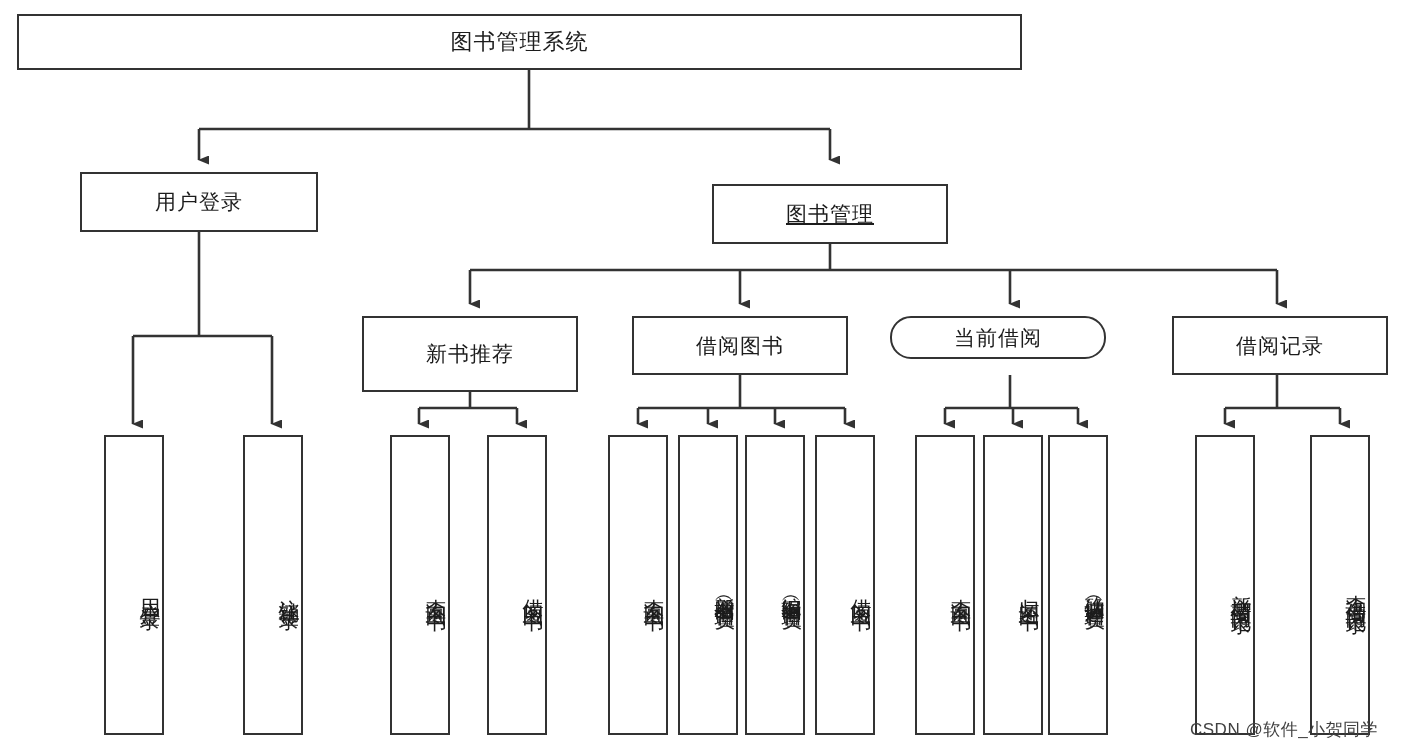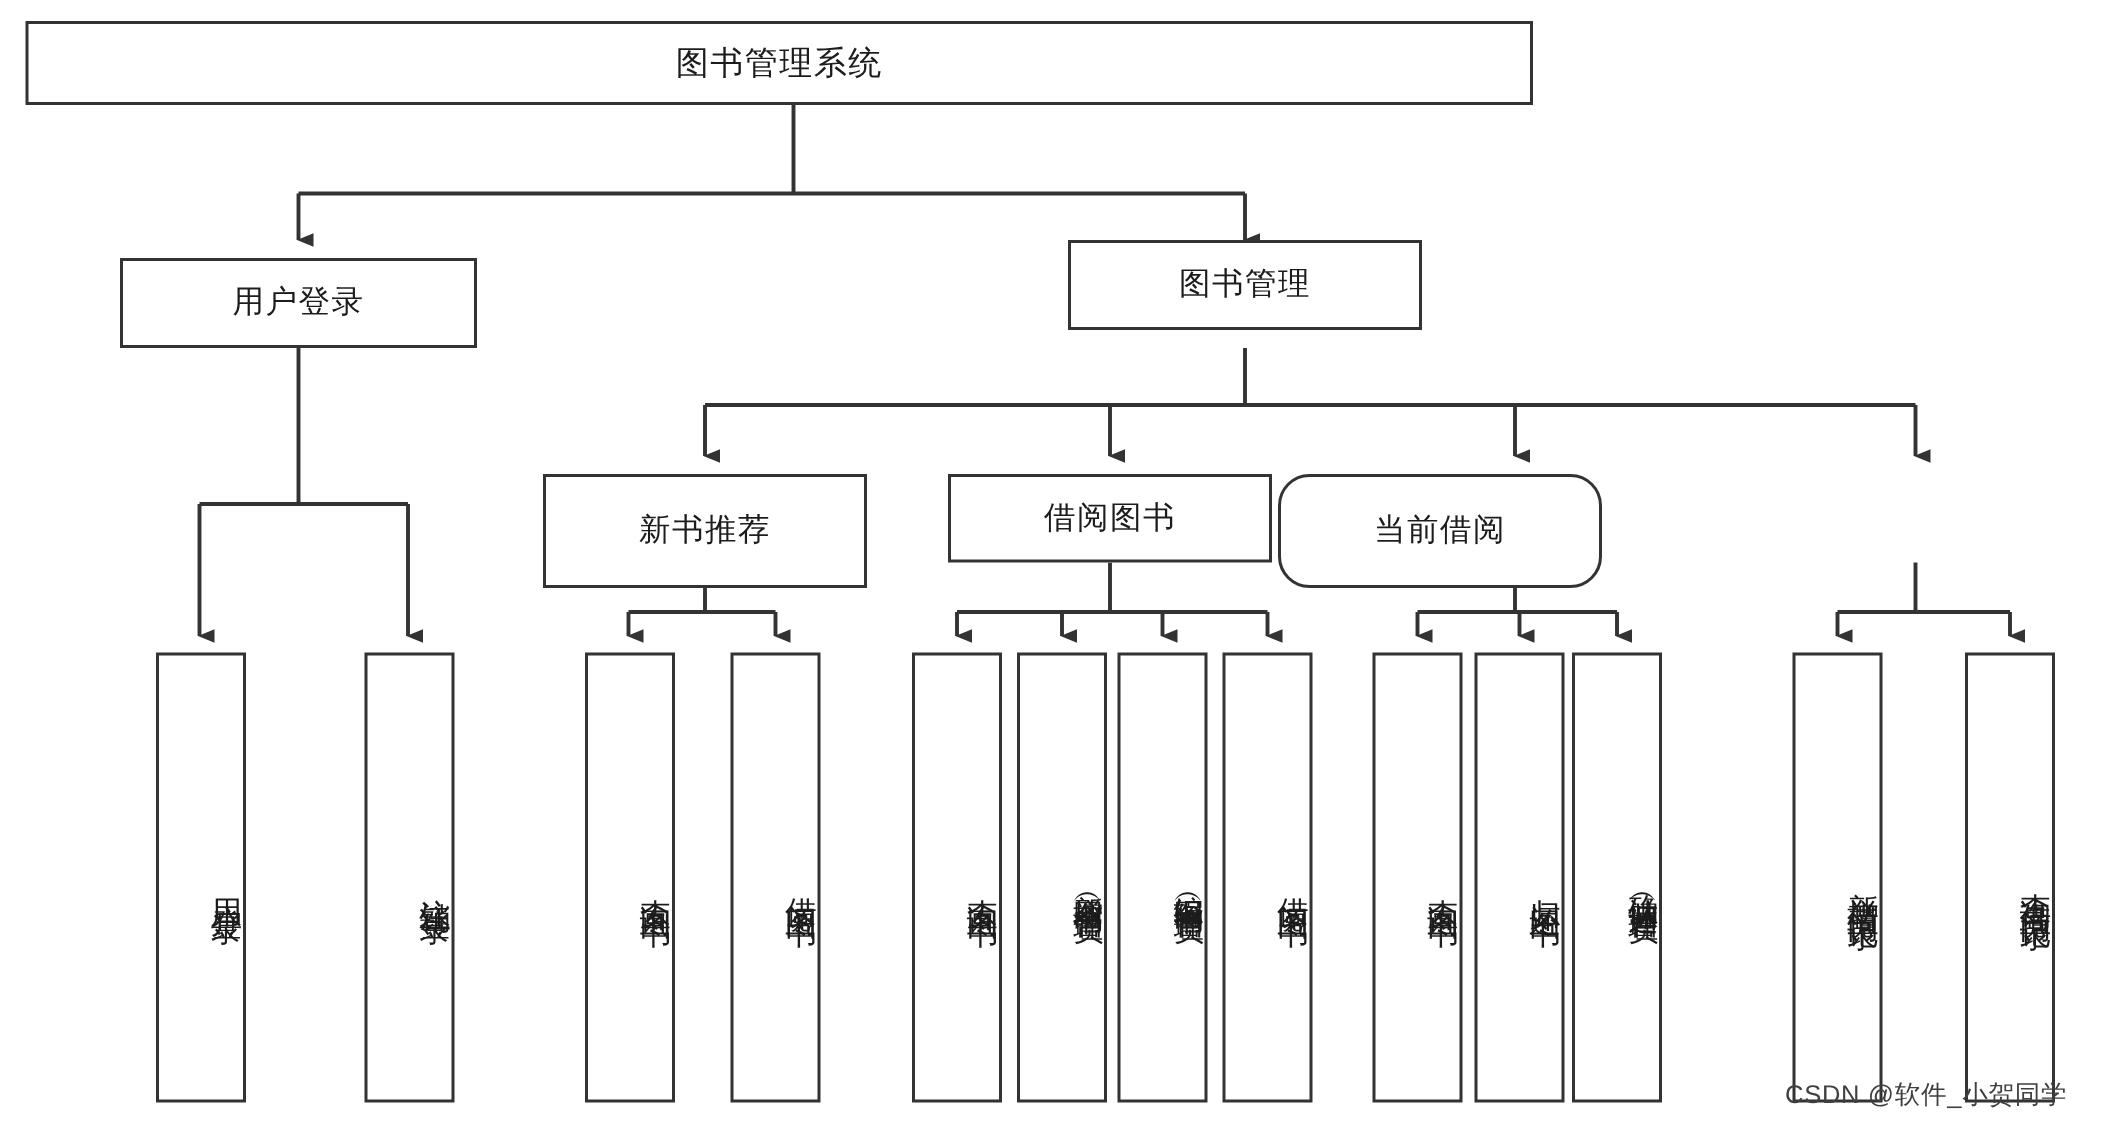--- a/index.html
+++ b/index.html
@@ -124,32 +124,35 @@
     </g>
   </svg>
 
   <div class="node horiz root" id="node-root" style="left: 17px; top: 14px; width: 1005px; height: 56px;">
     <span>图书管理系统</span>
   </div>
 
   <div class="node horiz" id="node-l1-0" style="left: 80px; top: 172px; width: 238px; height: 60px;">
     <span>用户登录</span>
   </div>
-  <div class="node horiz" id="node-l1-1" style="left: 712px; top: 160px; width: 236px; height: 60px;">
+  <div class="node horiz" id="node-l1-1" style="left: 712px; top: 184px; width: 236px; height: 60px; text-decoration: underline;">
     <span>图书管理</span>
   </div>
 
   <div class="node horiz" id="node-l2-0" style="left: 362px; top: 316px; width: 216px; height: 76px;">
     <span>新书推荐</span>
   </div>
   <div class="node horiz" id="node-l2-1" style="left: 632px; top: 316px; width: 216px; height: 59px;">
     <span>借阅图书</span>
   </div>
-  <div class="node horiz" id="node-l2-2" style="left: 852px; top: 316px; width: 216px; height: 76px; border-radius: 21px;">
+  <div class="node horiz" id="node-l2-2" style="left: 890px; top: 316px; width: 216px; height: 43px; border-radius: 21px;">
     <span>当前借阅</span>
+  </div>
+  <div class="node horiz" id="node-l2-3" style="left: 1172px; top: 316px; width: 216px; height: 59px;">
+    <span>借阅记录</span>
   </div>
 
   <div class="node vert" id="node-leaf-0" style="left: 104px; top: 435px; width: 60px; height: 300px;">
     <span>用户登录</span>
   </div>
   <div class="node vert" id="node-leaf-1" style="left: 243px; top: 435px; width: 60px; height: 300px;">
     <span>注销登录</span>
   </div>
   <div class="node vert" id="node-leaf-2" style="left: 390px; top: 435px; width: 60px; height: 300px;">
     <span>查询图书</span>

